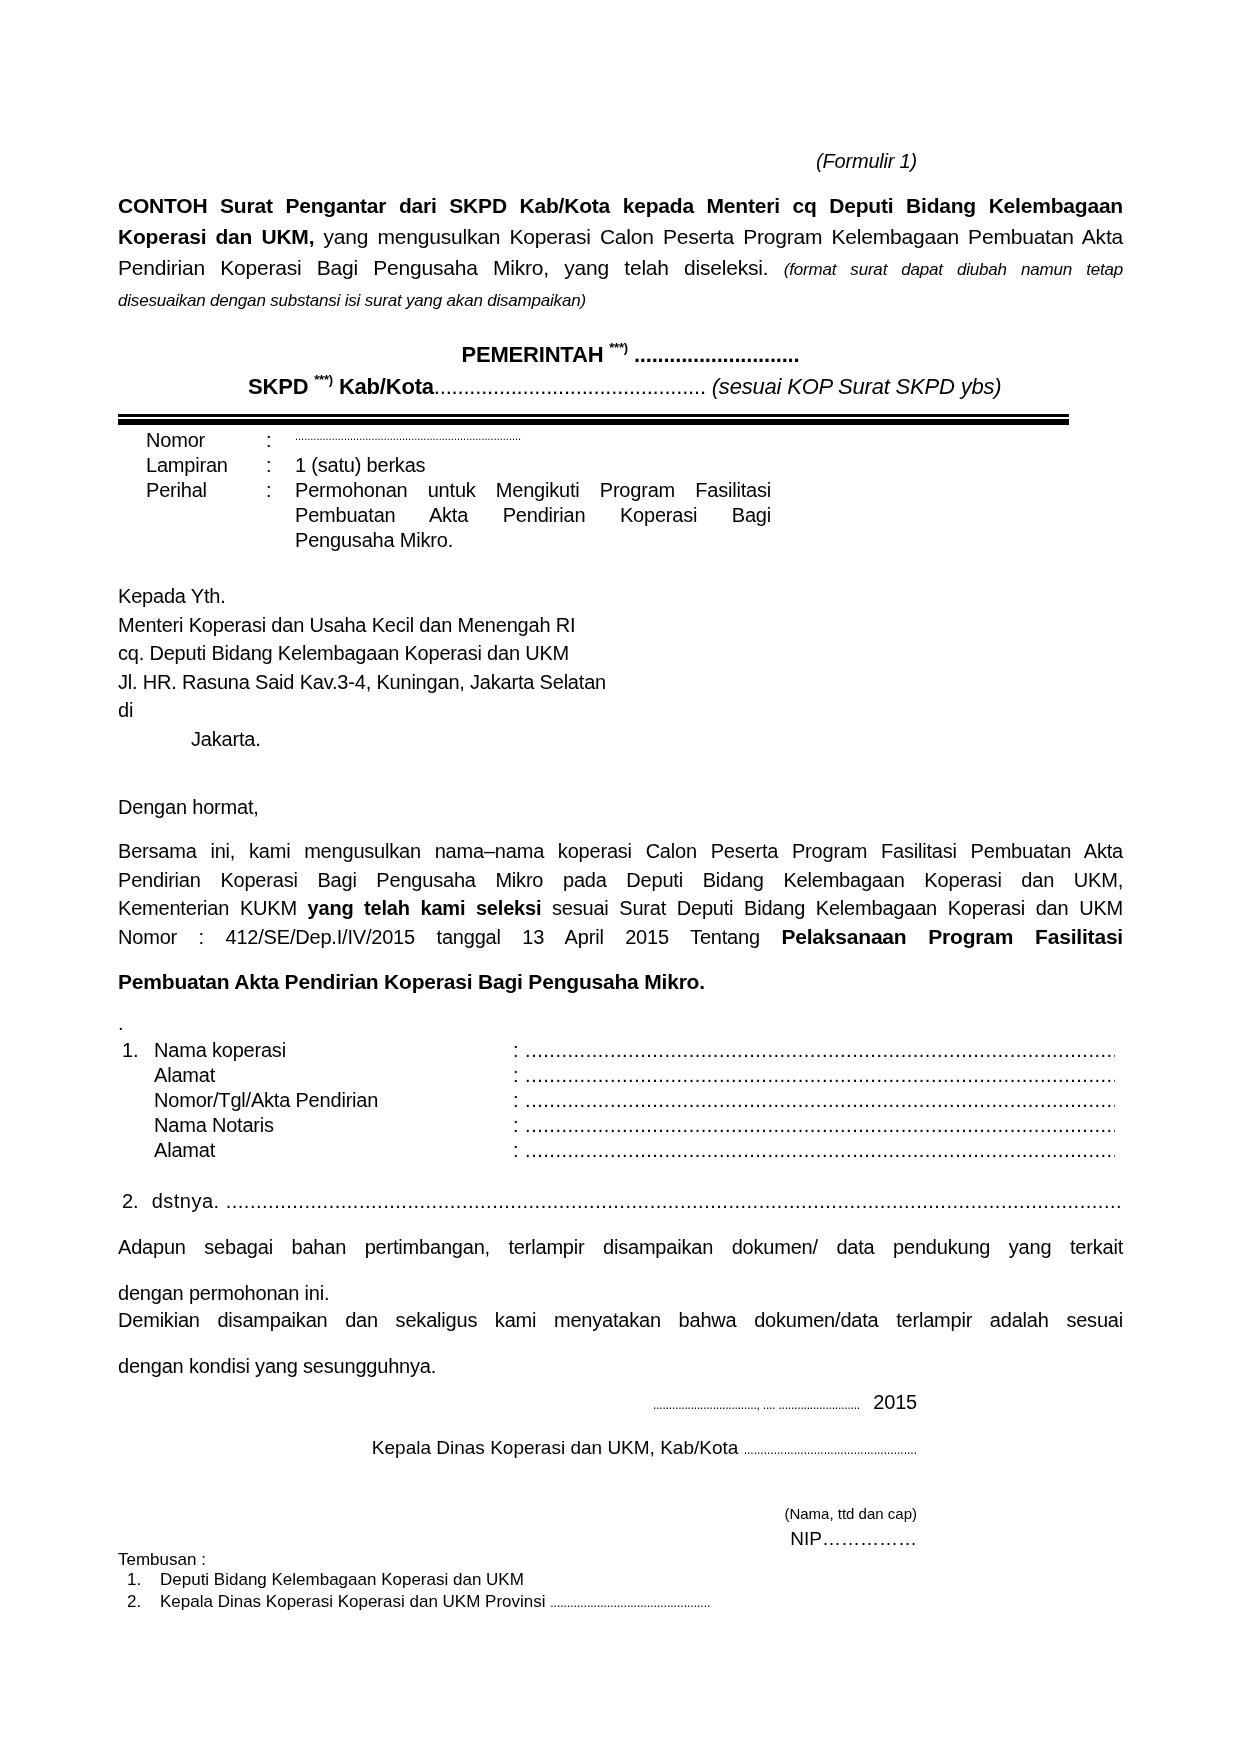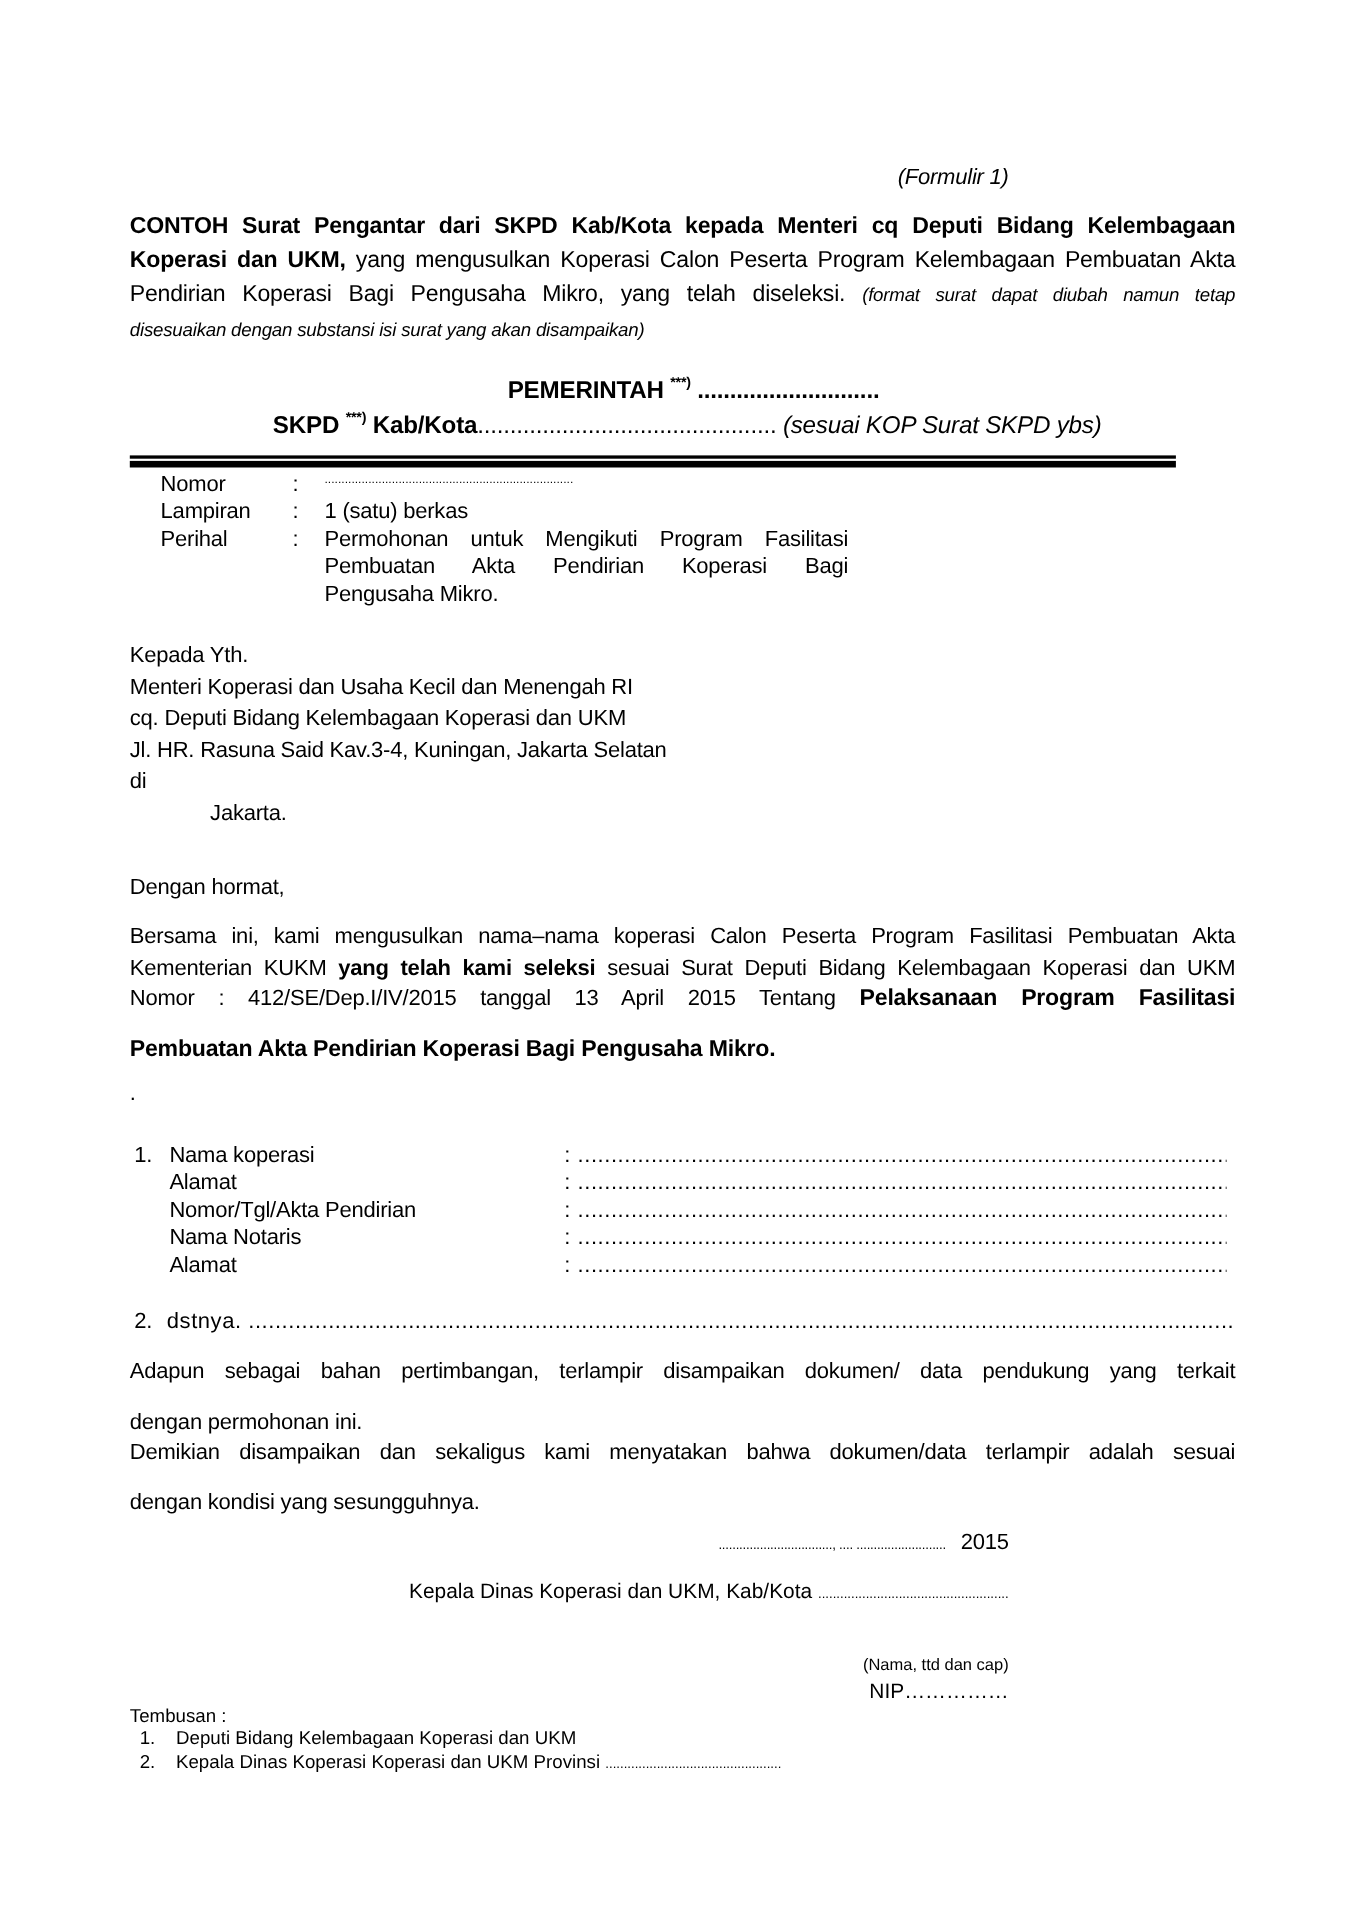--- a/index.html
+++ b/index.html
@@ -97,20 +97,21 @@
     <div>cq. Deputi Bidang Kelembagaan Koperasi dan UKM</div>
     <div>Jl. HR. Rasuna Said Kav.3-4, Kuningan, Jakarta Selatan</div>
     <div>di</div>
     <div style="padding-left:73px;">Jakarta.</div>
   </div>
 
   <div class="abs c" style="left:118px; top:796px; font-size:20px;">Dengan hormat,</div>
 
   <div class="abs c para" style="top:837px;">
     <span class="line">Bersama ini, kami mengusulkan nama–nama koperasi Calon Peserta Program Fasilitasi Pembuatan Akta</span>
+    <span class="line">Pendirian Koperasi Bagi Pengusaha Mikro pada Deputi Bidang Kelembagaan Koperasi dan UKM,</span>
     <span class="line"><span>Kementerian KUKM </span><span class="b">yang telah kami seleksi</span><span> sesuai Surat Deputi Bidang Kelembagaan Koperasi dan UKM</span></span>
     <span class="line"><span>Nomor : 412/SE/Dep.I/IV/2015 tanggal 13 April 2015  Tentang </span><span class="b" style="font-size:21px;">Pelaksanaan Program Fasilitasi</span></span>
     <span class="line last b" style="font-size:21px;">Pembuatan Akta Pendirian  Koperasi Bagi Pengusaha Mikro.</span>
     <span class="line last" style="line-height:18px;">.</span>
   </div>
 
   <div class="abs c list1">
     <div class="lst-row">
       <span class="lst-num">1.</span>
       <span class="lst-label">Nama koperasi</span>

